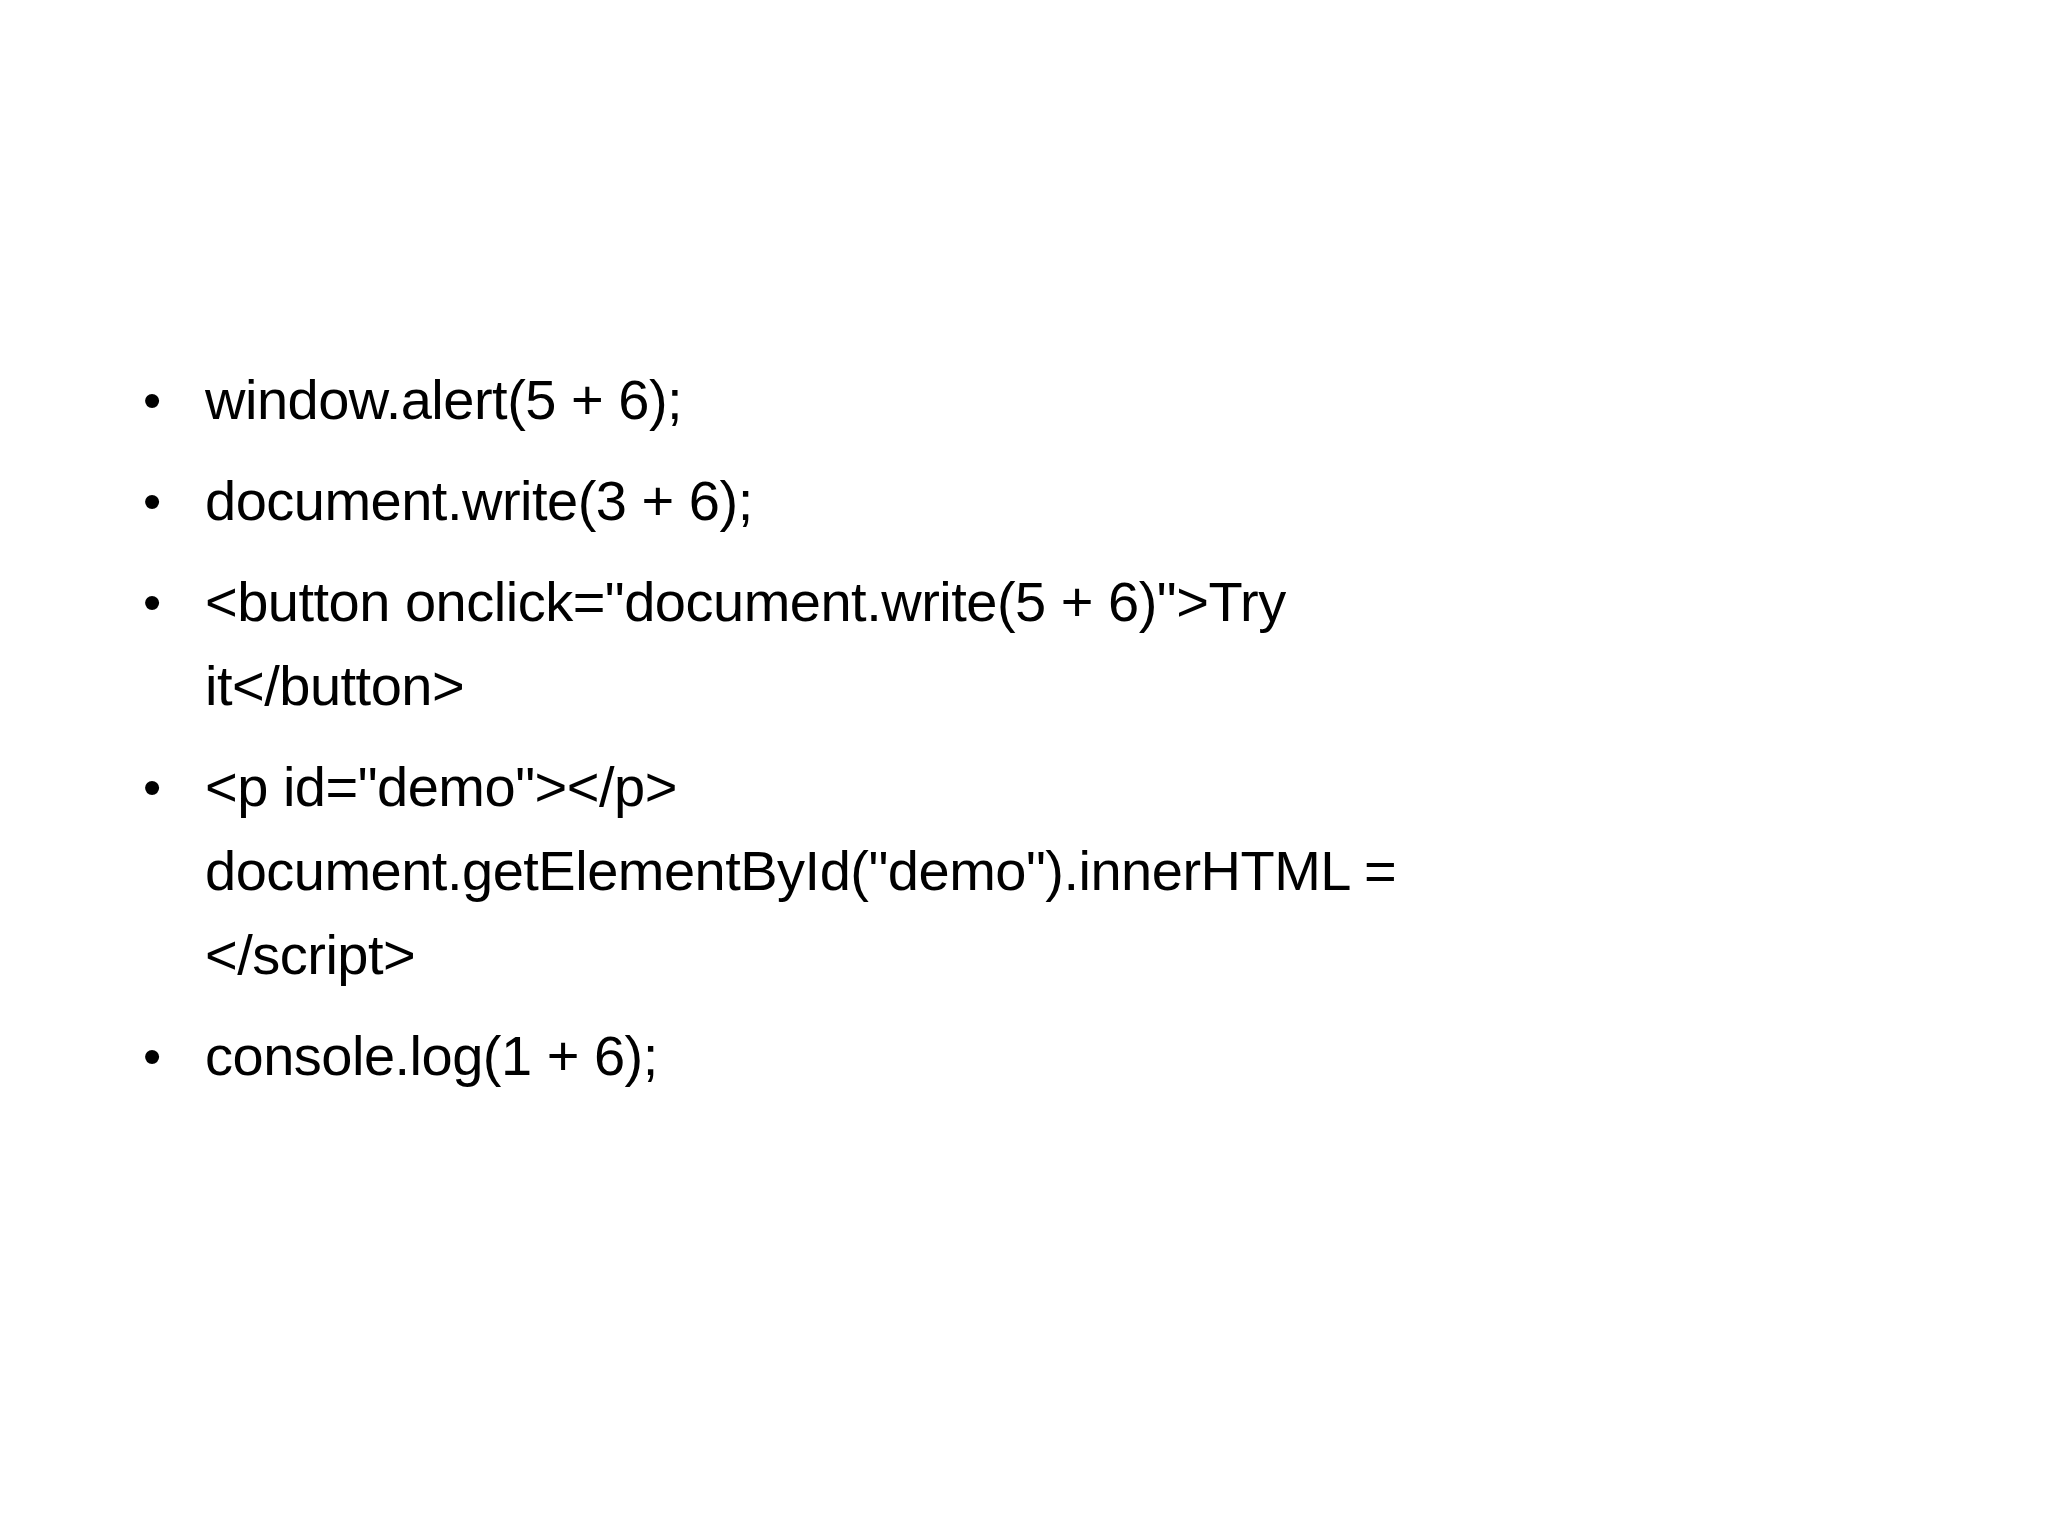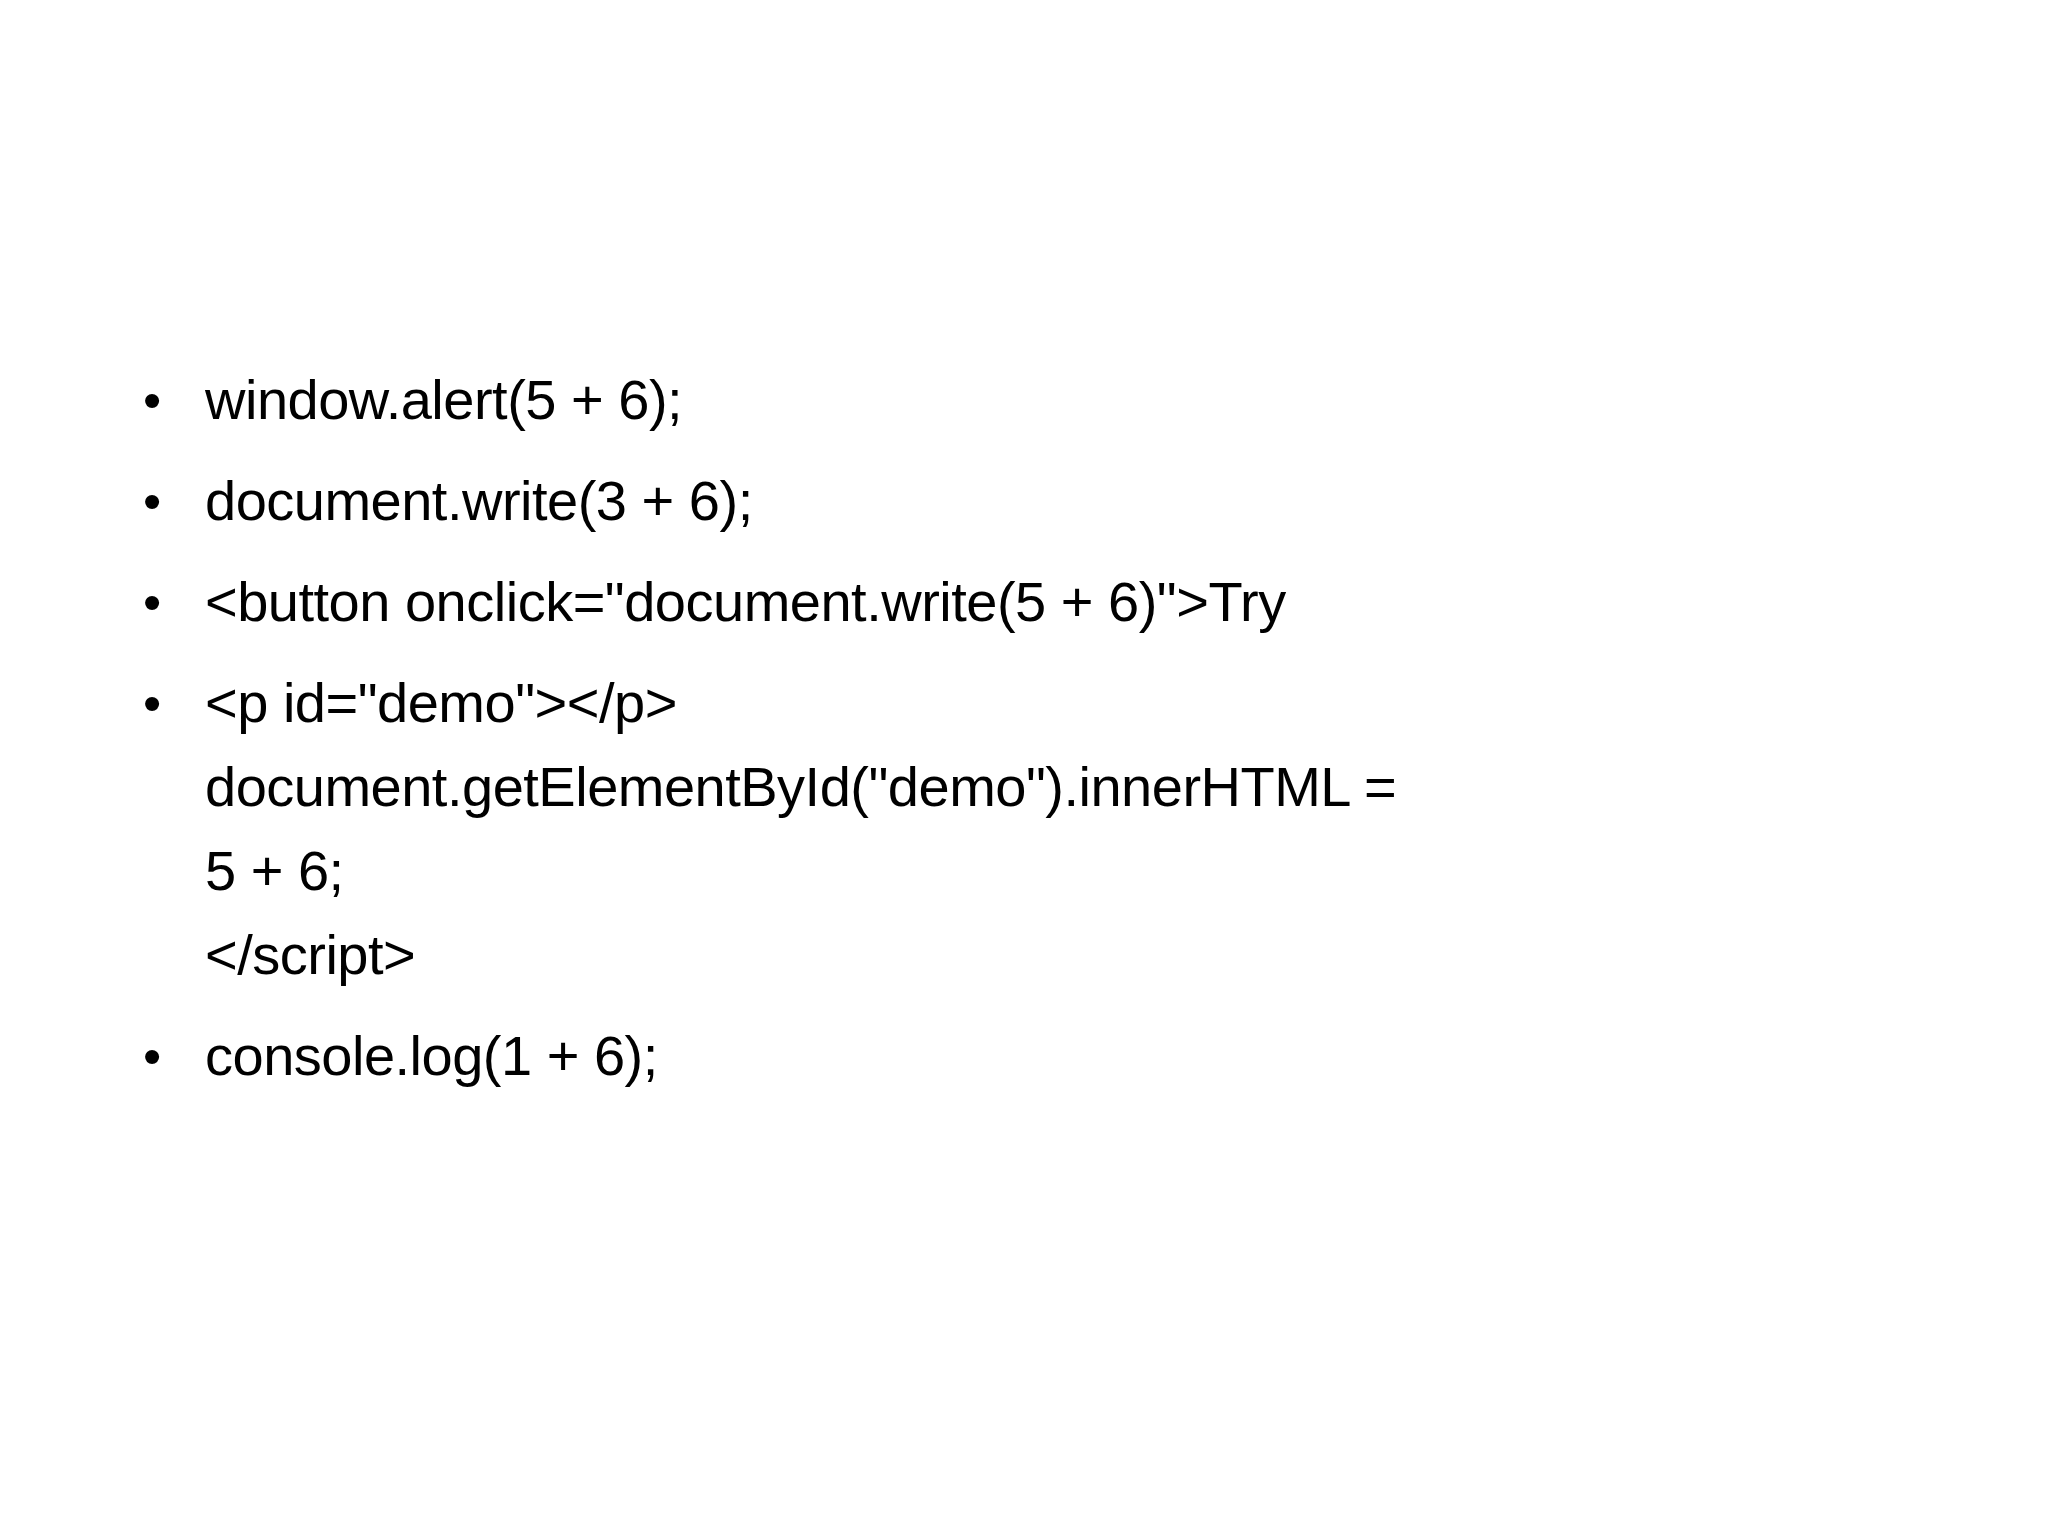--- a/index.html
+++ b/index.html
@@ -63,29 +63,29 @@
       <span class="bullet-marker">•</span>
       <div class="bullet-text">
         <div class="bullet-line">document.write(3 + 6);</div>
       </div>
     </div>
 
     <div class="bullet-item">
       <span class="bullet-marker">•</span>
       <div class="bullet-text">
         <div class="bullet-line">&lt;button onclick="document.write(5 + 6)"&gt;Try</div>
+        <div class="bullet-line">it&lt;/button&gt;</div>
       </div>
     </div>
 
     <div class="bullet-item">
       <span class="bullet-marker">•</span>
       <div class="bullet-text">
         <div class="bullet-line">&lt;p id="demo"&gt;&lt;/p&gt;</div>
         <div class="bullet-line">document.getElementById("demo").innerHTML =</div>
-        <div class="bullet-line">5 + 6;</div>
         <div class="bullet-line">&lt;/script&gt;</div>
       </div>
     </div>
 
     <div class="bullet-item">
       <span class="bullet-marker">•</span>
       <div class="bullet-text">
         <div class="bullet-line">console.log(1 + 6);</div>
       </div>
     </div>

